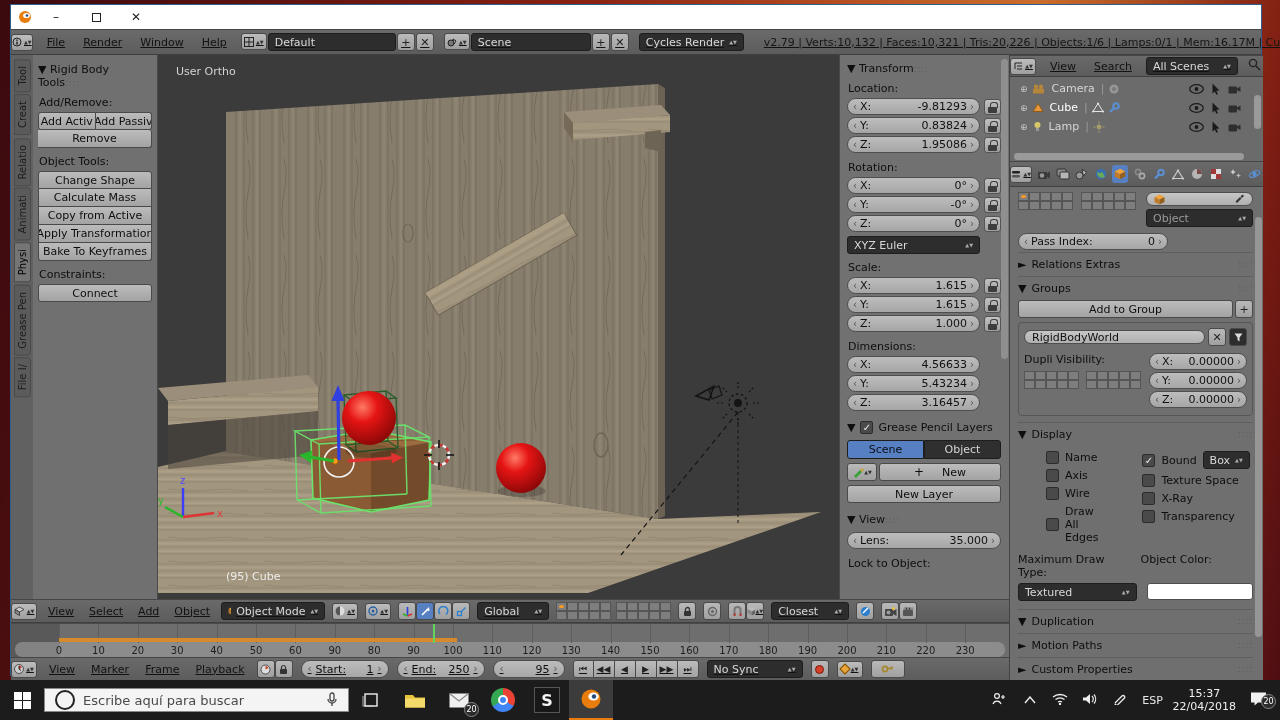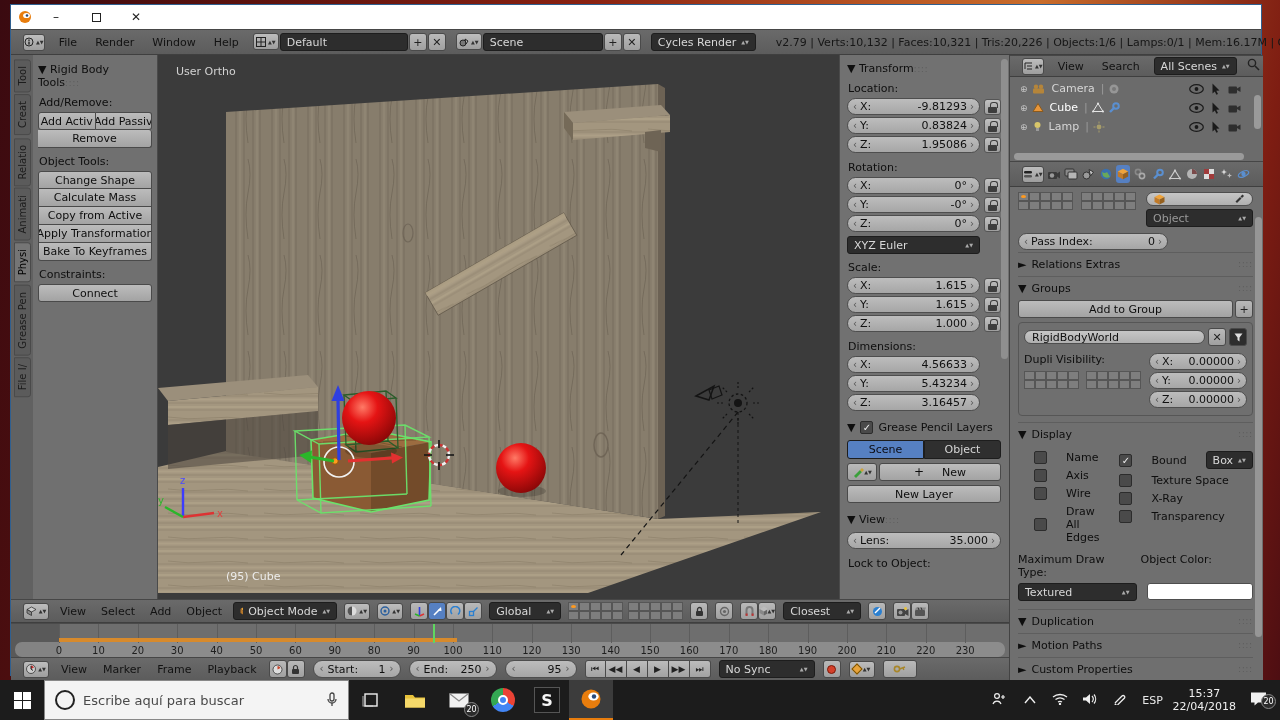--- a/index.html
+++ b/index.html
@@ -6,21 +6,21 @@
   html,body{width:1280px;height:720px;overflow:hidden;}
   .desktop{position:absolute;inset:0;width:1280px;height:720px;
     background:linear-gradient(100deg,#3a0a10 0%,#5c120e 18%,#8a2212 42%,#b85423 62%,#c96d2c 74%,#7e1d12 92%,#4a0d12 100%);}
   
   .win{position:absolute;left:10px;top:4px;width:1252px;height:672px;background:#717171;border:1px solid #2f5f8f;display:flex;flex-direction:column;}
   .titlebar{height:24px;background:#fff;display:flex;align-items:center;padding:0 6px;gap:6px;flex:0 0 auto;}
   .titlebar .t-title{font-size:12px;color:#111;flex:1;white-space:nowrap;overflow:hidden;}
   .wbtn{width:34px;height:22px;display:flex;align-items:center;justify-content:center;font-size:12px;color:#222;}
   .maxbox{width:9px;height:9px;border:1px solid #222;}
   
-  .hdr{background:linear-gradient(#6a6a6a,#5c5c5c);border-top:1px solid #464646;border-bottom:1px solid #3f3f3f;display:flex;align-items:center;gap:10px;padding:0 12px;font-size:11px;color:#121212;}
+  .hdr{background:linear-gradient(#6a6a6a,#5c5c5c);border-top:1px solid #464646;border-bottom:1px solid #3f3f3f;display:flex;align-items:center;gap:10px;padding:0 0;font-size:11px;color:#121212;text-decoration:underline;}
   .menu{padding:2px 4px;color:#121212;cursor:default;}
   .editor-btn{width:26px;height:17px;background:linear-gradient(#bdbdbd,#9e9e9e);border:1px solid #4a4a4a;border-radius:3px;display:flex;align-items:center;justify-content:center;gap:2px;}
   .ud{display:flex;flex-direction:column;font-size:5px;line-height:4px;color:#333;}
   .udl{color:#aaa;}
   .ddark{background:#2d2d2d;color:#d8d8d8;border:1px solid #1d1d1d;border-radius:3px;height:18px;display:flex;align-items:center;padding:0 6px;gap:5px;font-size:11px;white-space:nowrap;}
   .sqbtn{width:18px;height:18px;background:linear-gradient(#b9b9b9,#a0a0a0);border:1px solid #4a4a4a;border-radius:3px;display:flex;align-items:center;justify-content:center;font-size:11px;color:#222;}
   .infobar{height:26px;flex:0 0 auto;}
   .stats{font-size:11px;color:#161616;white-space:nowrap;}
   
   .mainrow{flex:0 0 538px;display:flex;}
@@ -55,21 +55,21 @@
   .lockrow{display:flex;gap:4px;align-items:center;margin-bottom:1px;}
   .lock{width:17px;height:16px;background:linear-gradient(#c2c2c2,#9e9e9e);border:1px solid #555;border-radius:3px;position:relative;flex:0 0 auto;}
   .lock::before{content:'';position:absolute;left:5px;top:2px;width:6px;height:5px;border:1.5px solid #3d3d3d;border-bottom:none;border-radius:3px 3px 0 0;}
   .lock::after{content:'';position:absolute;left:3px;top:7px;width:9px;height:6px;background:#3d3d3d;border-radius:1px;}
   .seg{display:flex;height:19px;margin:4px 0;}
   .seg div{flex:1;display:flex;align-items:center;justify-content:center;font-size:11px;background:#2f2f2f;color:#d5d5d5;border:1px solid #1d1d1d;}
   .seg div:first-child{border-radius:3px 0 0 3px;}
   .seg div:last-child{border-radius:0 3px 3px 0;}
   .seg div.on{background:var(--accent-blue);color:#0c0c14;}
   .ck{width:13px;height:13px;background:#4a4a4a;border:1px solid #2c2c2c;border-radius:2px;display:inline-flex;align-items:center;justify-content:center;color:#f0f0f0;font-size:10px;flex:0 0 auto;}
-  .ckrow{display:flex;align-items:center;gap:19px;font-size:11px;color:#0e0e0e;margin:5px 4px;padding-left:12px;}
+  .ckrow{display:flex;align-items:center;gap:6px;font-size:11px;color:#0e0e0e;margin:5px 16px;padding-left:12px;}
   
   .rightcol{width:254px;display:flex;flex-direction:column;border-left:1px solid #434343;}
   .outliner{height:106px;background:#6b6b6b;display:flex;flex-direction:column;}
   .outl-body{flex:1;position:relative;padding:2px 0 0 10px;}
   .orow{display:flex;align-items:center;gap:4px;height:19px;font-size:11px;color:#d6d6d6;}
   .orow .nm{margin:0 2px;}
   .orow .sep{color:#9a9a9a;}
   .orow .right{margin-left:auto;display:flex;gap:7px;align-items:center;padding-right:22px;}
   .hsb{position:absolute;left:4px;bottom:1px;height:7px;width:230px;background:#9a9a9a;border-radius:4px;}
   .vsbsm{position:absolute;right:2px;top:18px;width:7px;height:34px;background:#9a9a9a;border-radius:4px;}
@@ -102,21 +102,21 @@
   .playbtn{width:21px;height:18px;background:linear-gradient(#bcbcbc,#a2a2a2);border:1px solid #4a4a4a;display:flex;align-items:center;justify-content:center;font-size:9px;color:#222;}
   .playgrp{display:flex;}
   .playgrp .playbtn{border-left:none;}
   .playgrp .playbtn:first-child{border-left:1px solid #4a4a4a;border-radius:3px 0 0 3px;}
   .playgrp .playbtn:last-child{border-radius:0 3px 3px 0;}
   
   .taskbar{position:absolute;left:0;bottom:0;width:1280px;height:40px;background:#1c1c1c;display:flex;align-items:center;z-index:10;}
   .tbicon{width:44px;height:40px;display:flex;align-items:center;justify-content:center;position:relative;}
   .startgrid{display:grid;grid-template-columns:8px 8px;grid-auto-rows:8px;gap:1px;}
   .startgrid span{background:#fff;}
-  .searchbox{width:305px;height:40px;background:#f4f4f4;display:flex;align-items:center;gap:8px;padding:0 10px;border:1px solid #888;}
+  .searchbox{width:305px;height:24px;background:#f4f4f4;display:flex;align-items:center;gap:8px;padding:0 10px;border:1px solid #888;}
   .searchbox .ph{font-size:13px;color:#4a4a4a;flex:1;}
   .cortana{width:20px;height:20px;border:2.5px solid #222;border-radius:50%;}
   .tray{margin-left:auto;display:flex;align-items:center;gap:4px;padding-right:4px;justify-content:center;}
   .trayico{color:#e8e8e8;font-size:12px;width:26px;text-align:center;}
   .clock{color:#f0f0f0;font-size:11px;text-align:center;line-height:13px;}
   .badge{position:absolute;right:2px;bottom:3px;background:#2b2b2b;color:#fff;border:1px solid #888;border-radius:50%;width:15px;height:15px;font-size:8px;display:flex;align-items:center;justify-content:center;}
   .appactive{background:rgba(255,255,255,.14);border-bottom:2px solid var(--blender-orange);}
   .vptext{position:absolute;font-size:11px;z-index:5;}
 </style>
 </head>

